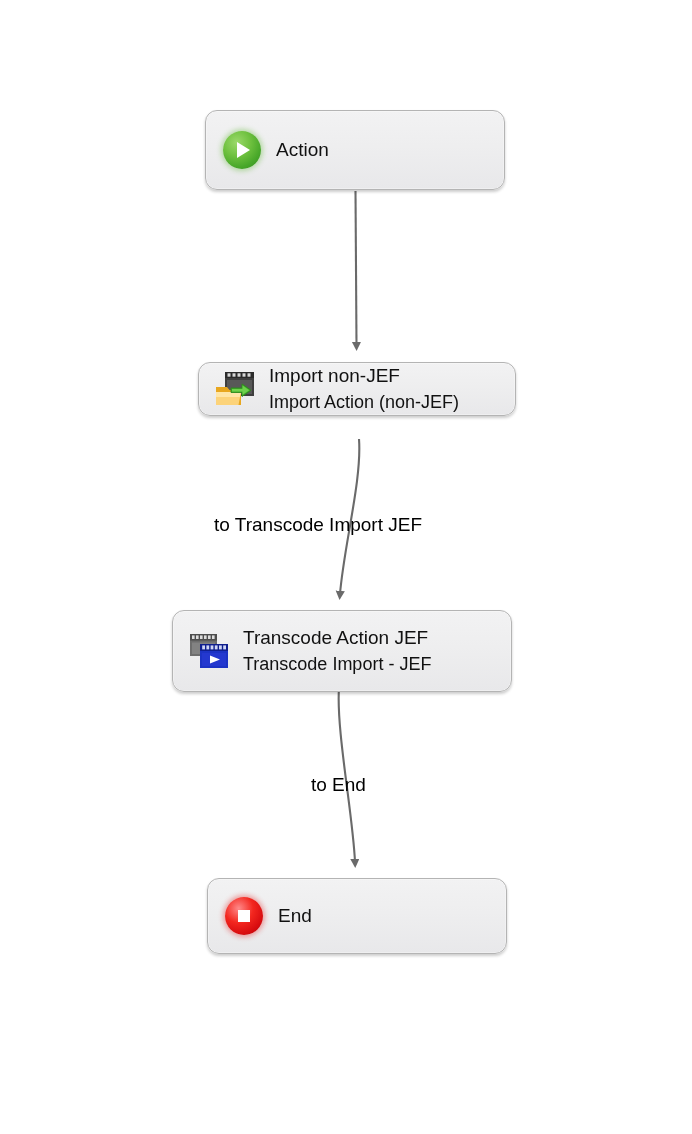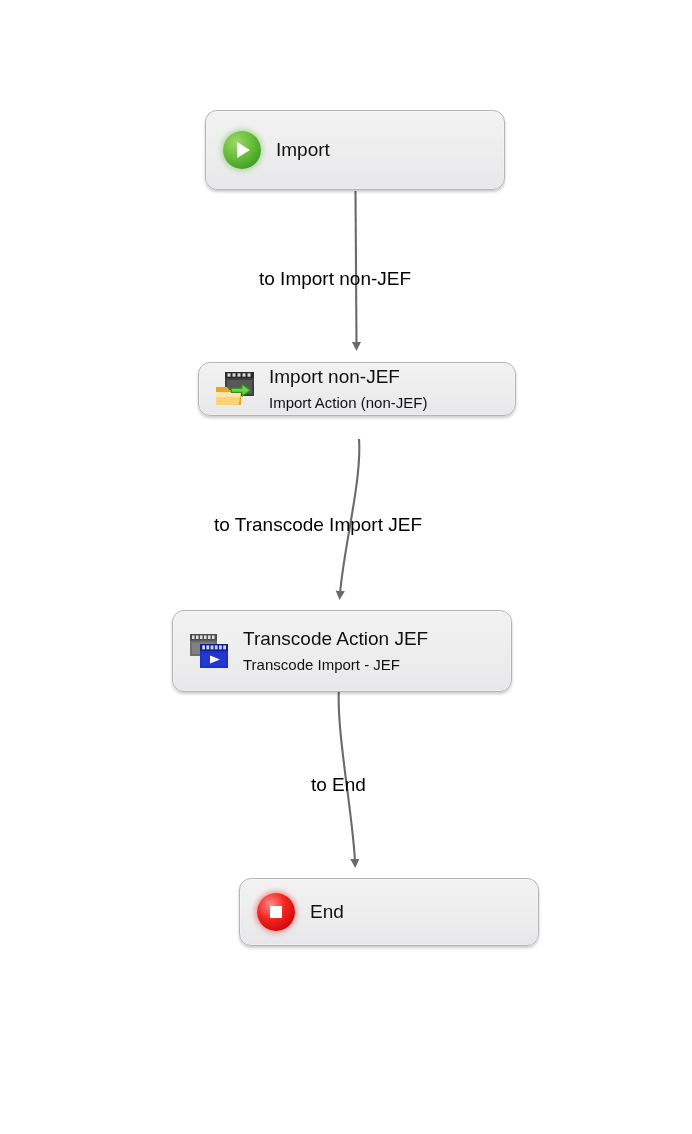--- a/index.html
+++ b/index.html
@@ -63,21 +63,21 @@
     justify-content: center;
     line-height: 1.08;
   }
 
   .node-title {
     font-size: 19px;
     color: #111111;
     white-space: nowrap;
   }
   .node-sub {
-    font-size: 15px;
+    font-size: 18px;
     color: #111111;
     white-space: nowrap;
     margin-top: 7px;
   }
 
   
   .node.simple .node-title { font-size: 19px; }
 
   
   .icon-play-circle {
@@ -144,32 +144,31 @@
       </marker>
     </defs>
 
     <path d="M 355.5 191 C 355.5 250, 356 300, 356.5 345" fill="none" stroke="#6a6a6a" stroke-width="2.1" marker-end="url(#arrowhead)"></path>
 
     <path d="M 359 439 C 362 480, 344 545, 340 594" fill="none" stroke="#6a6a6a" stroke-width="2.1" marker-end="url(#arrowhead)"></path>
 
     <path d="M 339 688 C 336 730, 353 815, 355 862" fill="none" stroke="#6a6a6a" stroke-width="2.1" marker-end="url(#arrowhead)"></path>
   </svg>
 
-  <div class="edge-label" style="left:259px; top:268px;">to Import non-JEF</div>
 
   <div class="edge-label" style="left:214px; top:514px;">to Transcode Import JEF</div>
 
   <div class="edge-label" style="left:311px; top:774px;text-align:right;">to End</div>
 
   <div class="node simple" style="left:205px; top:110px; width:300px; height:80px;">
     <div class="node-icon">
       <div class="icon-play-circle"></div>
     </div>
     <div class="node-text">
-      <div class="node-title">Import</div>
+      <div class="node-title">Action</div>
     </div>
   </div>
 
   <div class="node" style="left:198px; top:362px; width:318px; height:54px;">
     <div class="node-icon">
       <svg class="icon-import" viewBox="0 0 44 44" width="44" height="44">
 
         <rect x="12" y="5" width="29" height="24" fill="#3f3f3f"></rect>
 
         <rect x="12" y="5" width="29" height="6" fill="#2b2b2b"></rect>
@@ -223,21 +222,21 @@
 
         <path d="M23 26.5 L33 30.5 L23 34.5 Z" fill="#ffffff"></path>
       </svg>
     </div>
     <div class="node-text">
       <div class="node-title">Transcode Action JEF</div>
       <div class="node-sub">Transcode Import - JEF</div>
     </div>
   </div>
 
-  <div class="node simple" style="left:207px; top:878px; width:300px; height:68px;margin-left:32px;">
+  <div class="node simple" style="left:207px; top:878px; width:300px; height:76px;">
     <div class="node-icon">
       <div class="icon-stop-circle"></div>
     </div>
     <div class="node-text">
       <div class="node-title">End</div>
     </div>
   </div>
 
 </div>
 

